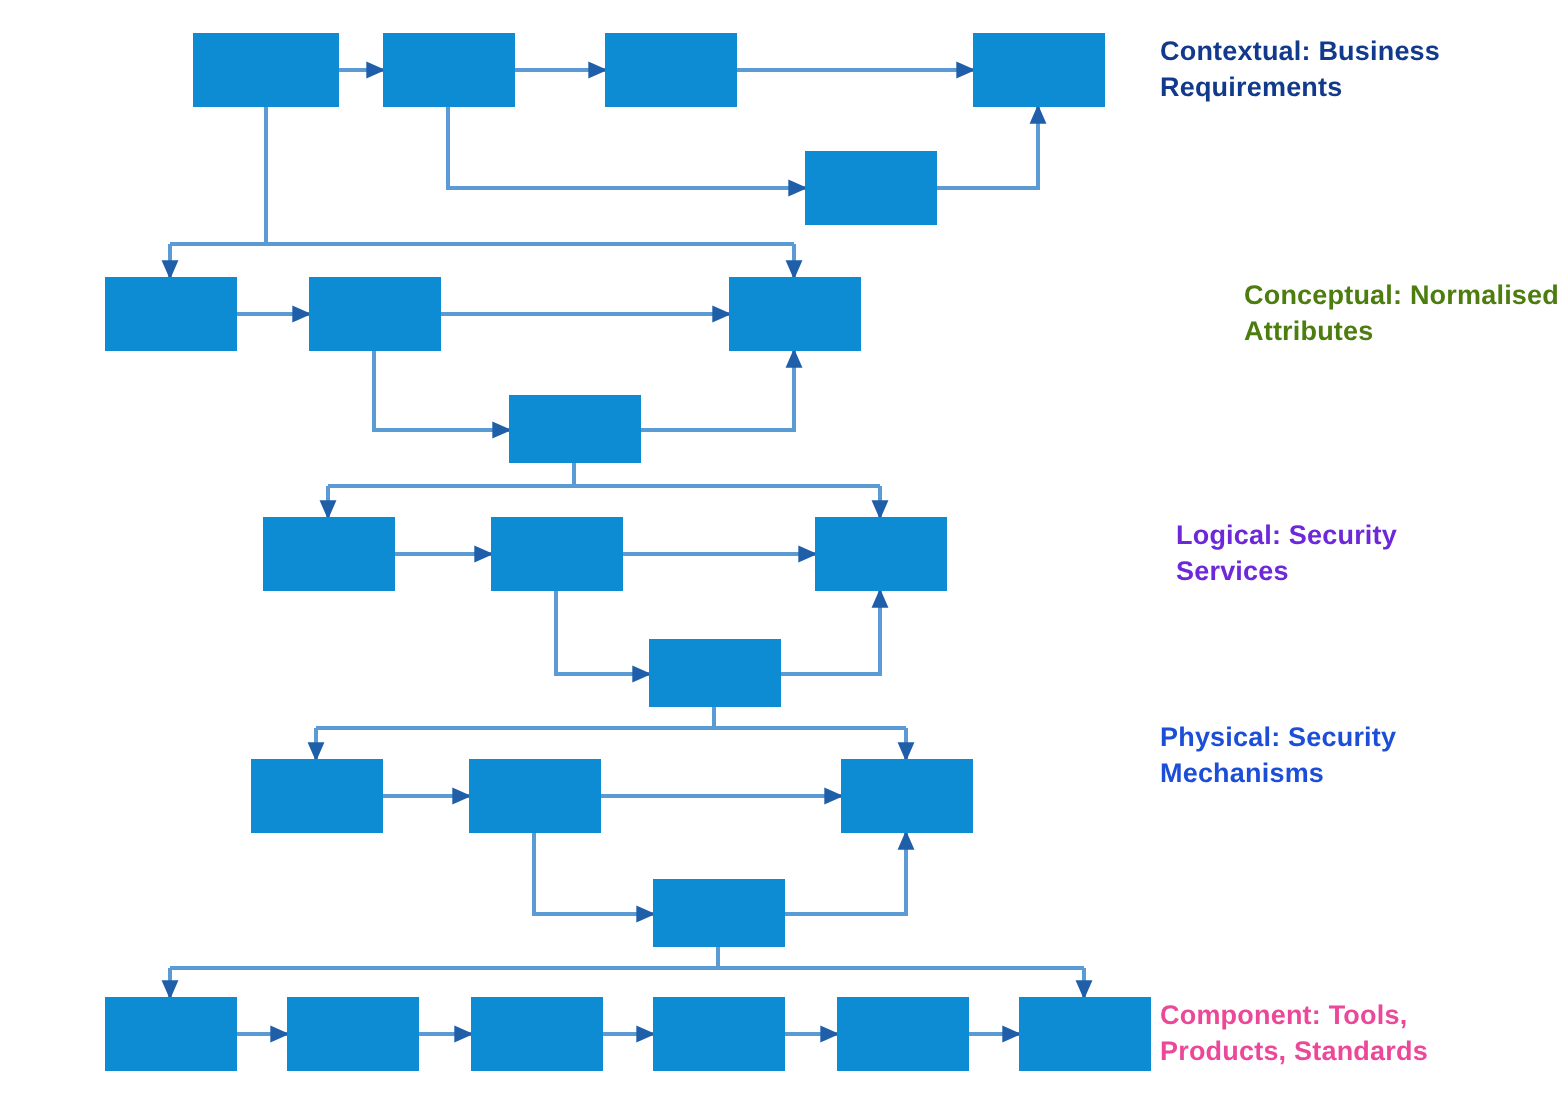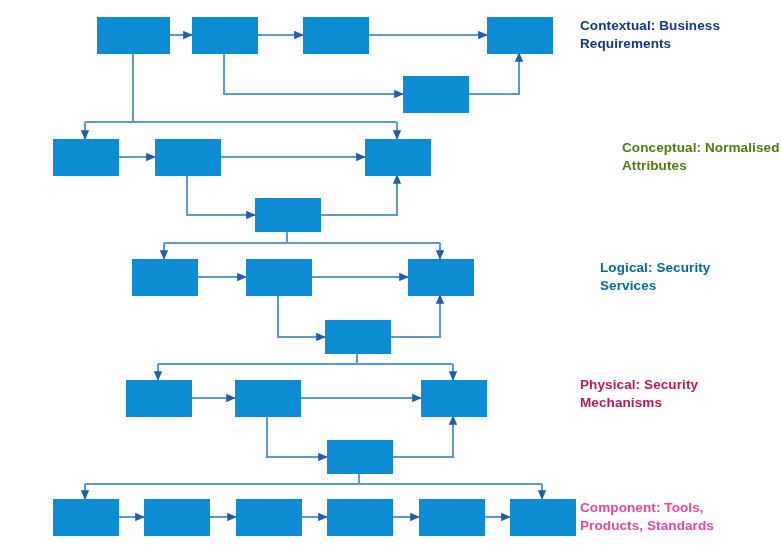--- a/index.html
+++ b/index.html
@@ -117,21 +117,21 @@
         <rect x="419" y="499" width="65" height="36" fill="#0D8CD4" stroke="#0D8CD4" stroke-width="1" shape-rendering="crispEdges"></rect>
         <rect x="510" y="499" width="65" height="36" fill="#0D8CD4" stroke="#0D8CD4" stroke-width="1" shape-rendering="crispEdges"></rect>
       </g>
   </svg>
 
   <div id="label-layer">
       <div class="layer-label" style="left: 580px; top: 17px; color: rgb(18, 58, 140);">Contextual: Business
 Requirements</div>
       <div class="layer-label" style="left: 580px; top: 139px; color: #4d7c0f; margin-left: 42px;">Conceptual: Normalised
 Attributes</div>
-      <div class="layer-label" style="left: 600px; top: 259px; color: #0369a1;">Logical: Security
+      <div class="layer-label" style="left: 588px; top: 259px; color: #6d28d9;">Logical: Security
 Services</div>
-      <div class="layer-label" style="left: 580px; top: 376px; color: #be185d;">Physical: Security
+      <div class="layer-label" style="left: 580px; top: 360px; color: #1d4ed8;">Physical: Security
 Mechanisms</div>
       <div class="layer-label" style="left: 580px; top: 499px; color: #ec4899;">Component: Tools,
 Products, Standards</div>
     </div>
 
 </div>
 
 </body></html>

